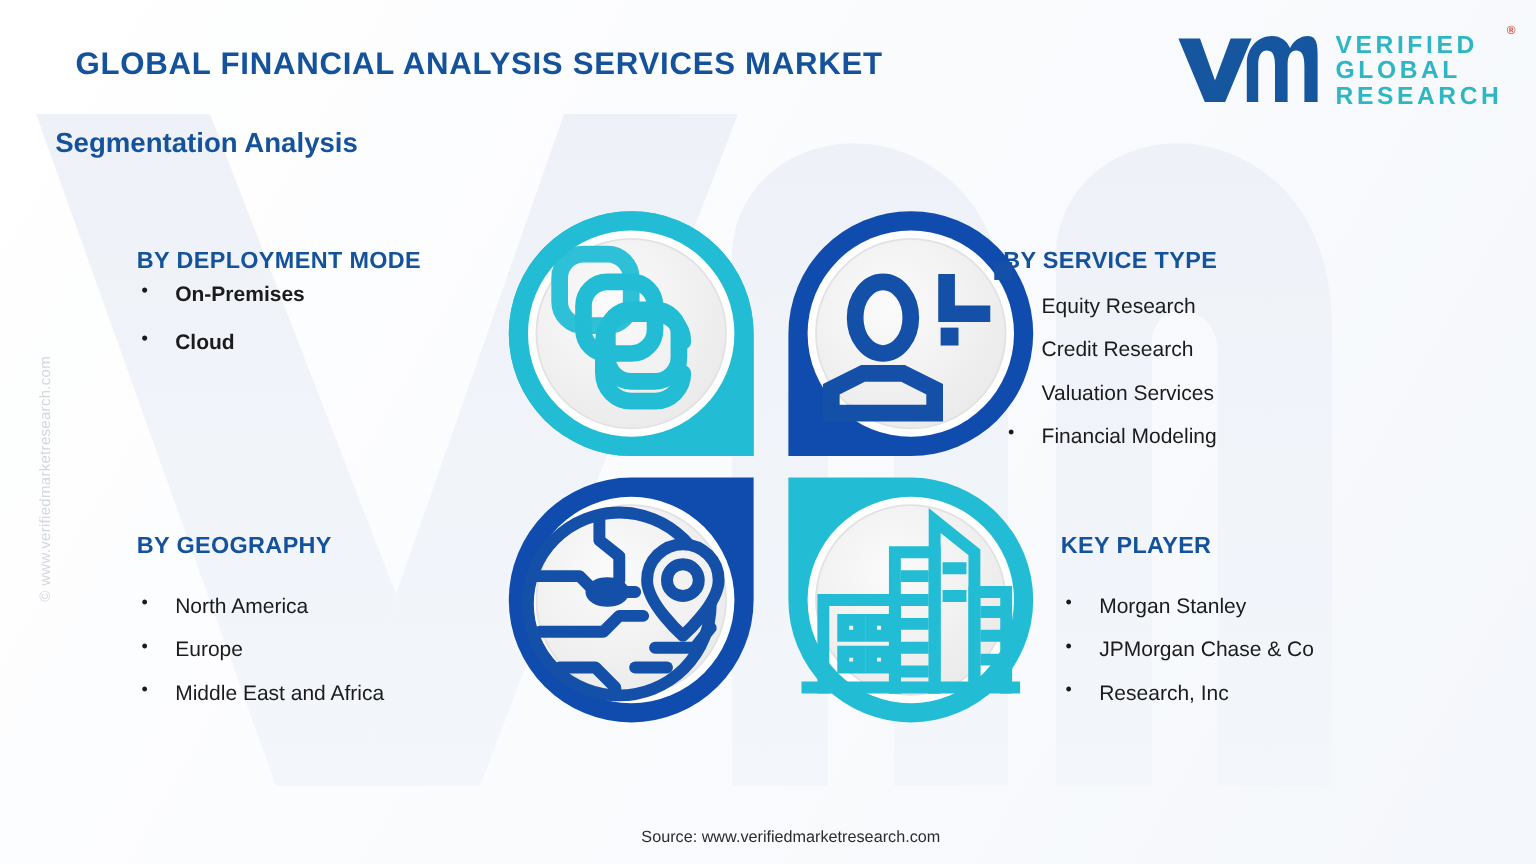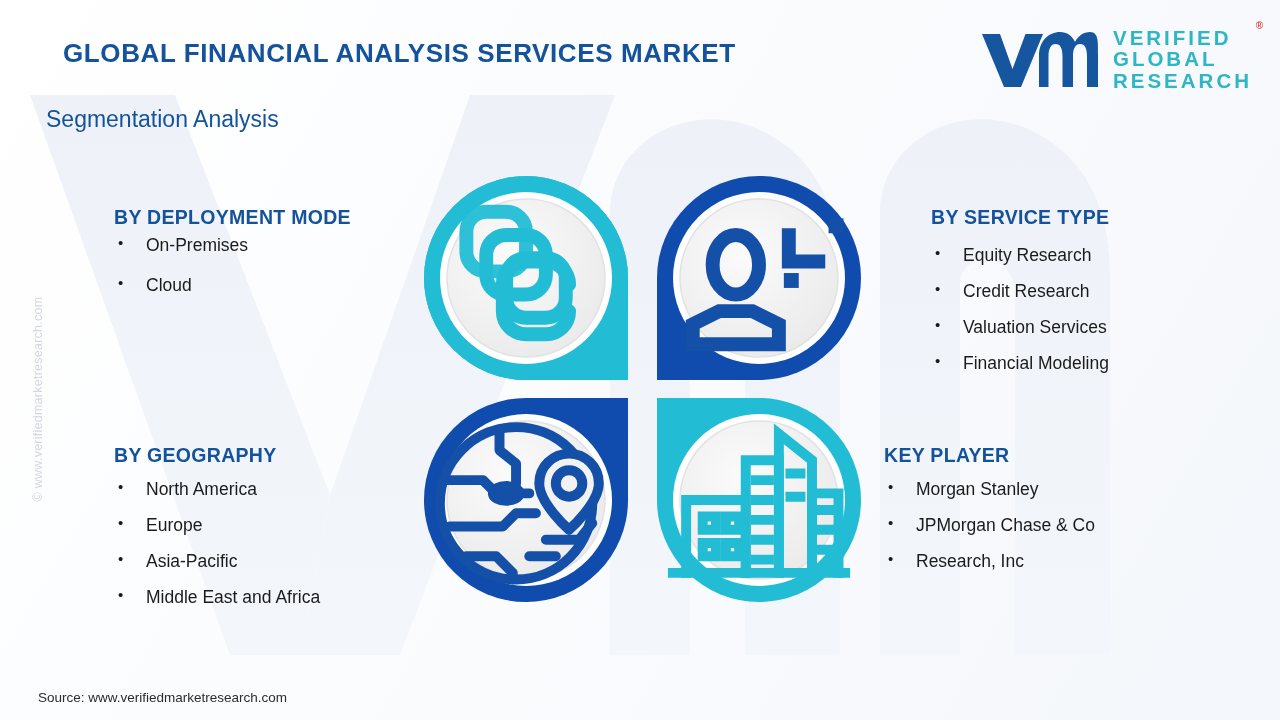--- a/index.html
+++ b/index.html
@@ -36,31 +36,31 @@
     font-size: 26px;
     font-weight: bold;
     letter-spacing: 0.6px;
     color: #14529c;
     white-space: nowrap;
   }
   .subtitle {
     position: absolute;
     left: 46px; top: 106px;
     font-size: 23px;
-    font-weight: normal;
+    font-weight: bold;
     color: #14529c;
     white-space: nowrap;
   }
 
   
   .logo {
     position: absolute;
     right: 28px; top: 27px;
     display: flex;
-    align-items: flex-end;
+    align-items: flex-start;
     gap: 12px;
   }
   .logo-mark { width: 122px; height: 62px; display:block; }
   .logo-words {
     position: relative;
     line-height: 1.04;
     color: #2fb6c4;
     font-size: 20.5px;
     font-weight: bold;
     letter-spacing: 3.0px;
@@ -90,21 +90,21 @@
     text-align: center;
   }
 
   
   .block { position: absolute; }
   .block h3 {
     font-size: 19.5px;
     font-weight: bold;
     color: #14529c;
     letter-spacing: 0.3px;
-    margin-bottom: 12px;
+    margin-bottom: 28px;
     white-space: nowrap;
   }
   .block ul { list-style: none; }
   .block li {
     position: relative;
     font-size: 17.5px;
     color: #1b1b1b;
     padding-left: 32px;
     margin-bottom: 14px;
     white-space: nowrap;
@@ -113,24 +113,24 @@
   .block li::before {
     content: "•";
     position: absolute;
     left: 4px; top: -1px;
     font-size: 15px;
     color: #1b1b1b;
   }
 
   .block-deploy   { left: 114px; top: 206px; }
   .block-geo      { left: 114px; top: 444px; }
-  .block-service  { left: 931px; top: 206px; }
+  .block-service  { left: 836px; top: 206px; }
   .block-player   { left: 884px; top: 444px; }
 
-  .block-deploy li  { margin-bottom: 18px; }
+  .block-deploy li  { margin-bottom: 18px; font-weight: bold; }
   .block-deploy h3  { margin-bottom: 6px; }
   .block-service h3 { margin-bottom: 16px; }
 
   
   .quadrants {
     position: absolute;
     left: 420px; top: 172px;
     width: 445px; height: 455px;
   }
   .quad { position: absolute; width: 212px; height: 212px; }
@@ -146,20 +146,21 @@
     left: 50%; top: 50%;
     transform: translate(-50%, -50%);
     width: 72px; height: 72px;
   }
 
   
   .source {
     position: absolute;
     left: 0; right: 0;
     top: 690px;
+    text-align: center;
     font-size: 13.5px;
     color: #2c2c2c;
     margin-left: 38px;
   }
 </style>
 </head>
 <body>
 
 <div id="slide">
 
@@ -212,21 +213,20 @@
       <li>Valuation Services</li>
       <li>Financial Modeling</li>
     </ul>
   </div>
 
   <div class="block block-geo">
     <h3>BY GEOGRAPHY</h3>
     <ul>
       <li>North America</li>
       <li>Europe</li>
-      <li>Asia-Pacific</li>
       <li>Middle East and Africa</li>
     </ul>
   </div>
 
   <div class="block block-player">
     <h3>KEY PLAYER</h3>
     <ul>
       <li>Morgan Stanley</li>
       <li>JPMorgan Chase &amp; Co</li>
       <li>Research, Inc</li>

